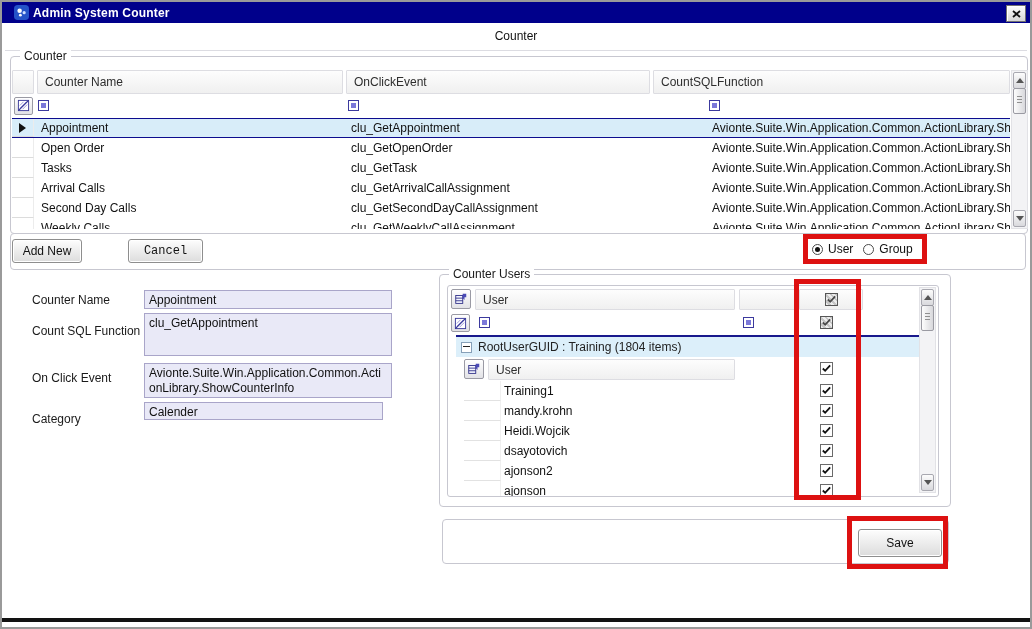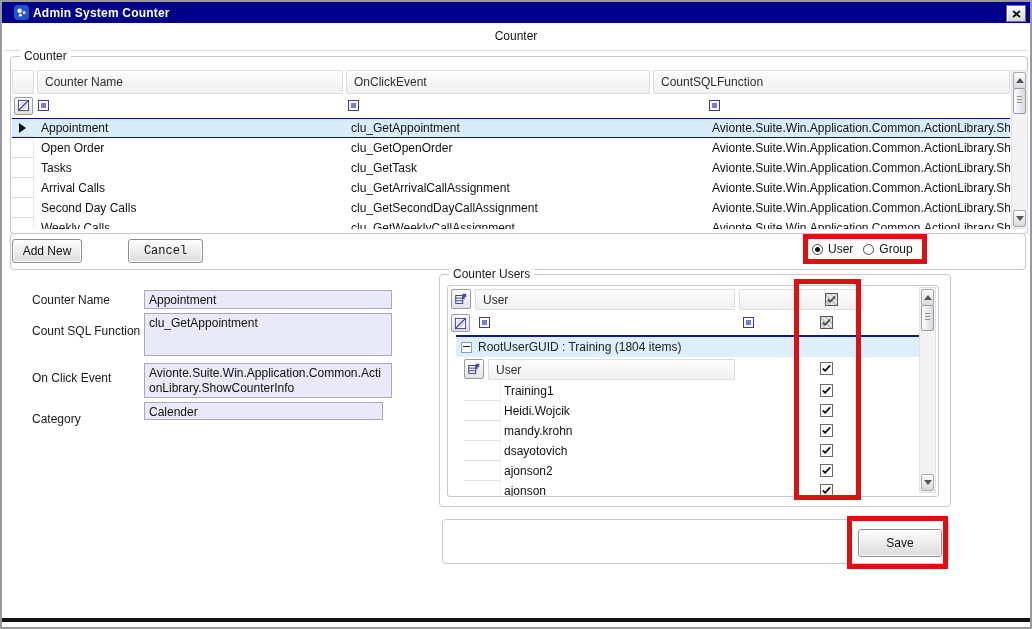--- a/index.html
+++ b/index.html
@@ -255,30 +255,30 @@
           <div class="u-selcell"></div>
           <div class="u-name">Training1</div>
           <span class="cb u-cb">
             <svg viewBox="0 0 12 12">
               <path d="M2 6 L4.5 8.5 L10 2.5" fill="none" stroke="#111" stroke-width="2"></path>
             </svg>
           </span>
         </div>
         <div class="u-row">
           <div class="u-selcell"></div>
+          <div class="u-name">mandy.krohn</div>
+          <span class="cb u-cb">
+            <svg viewBox="0 0 12 12">
+              <path d="M2 6 L4.5 8.5 L10 2.5" fill="none" stroke="#111" stroke-width="2"></path>
+            </svg>
+          </span>
+        </div>
+        <div class="u-row">
+          <div class="u-selcell"></div>
           <div class="u-name">Heidi.Wojcik</div>
-          <span class="cb u-cb">
-            <svg viewBox="0 0 12 12">
-              <path d="M2 6 L4.5 8.5 L10 2.5" fill="none" stroke="#111" stroke-width="2"></path>
-            </svg>
-          </span>
-        </div>
-        <div class="u-row">
-          <div class="u-selcell"></div>
-          <div class="u-name">mandy.krohn</div>
           <span class="cb u-cb">
             <svg viewBox="0 0 12 12">
               <path d="M2 6 L4.5 8.5 L10 2.5" fill="none" stroke="#111" stroke-width="2"></path>
             </svg>
           </span>
         </div>
         <div class="u-row">
           <div class="u-selcell"></div>
           <div class="u-name">dsayotovich</div>
           <span class="cb u-cb">

